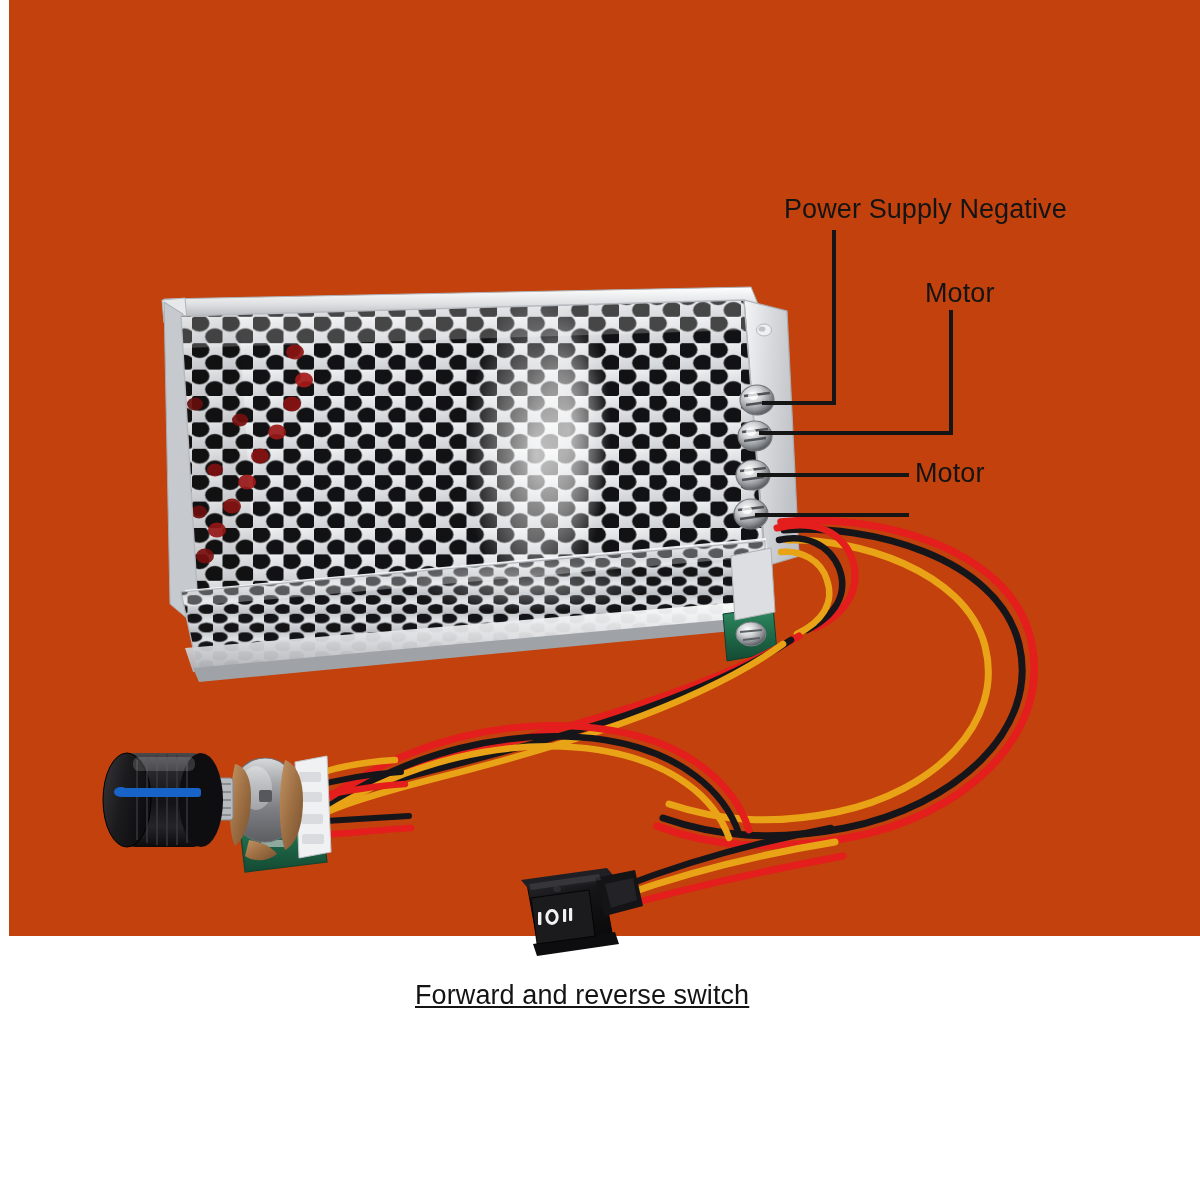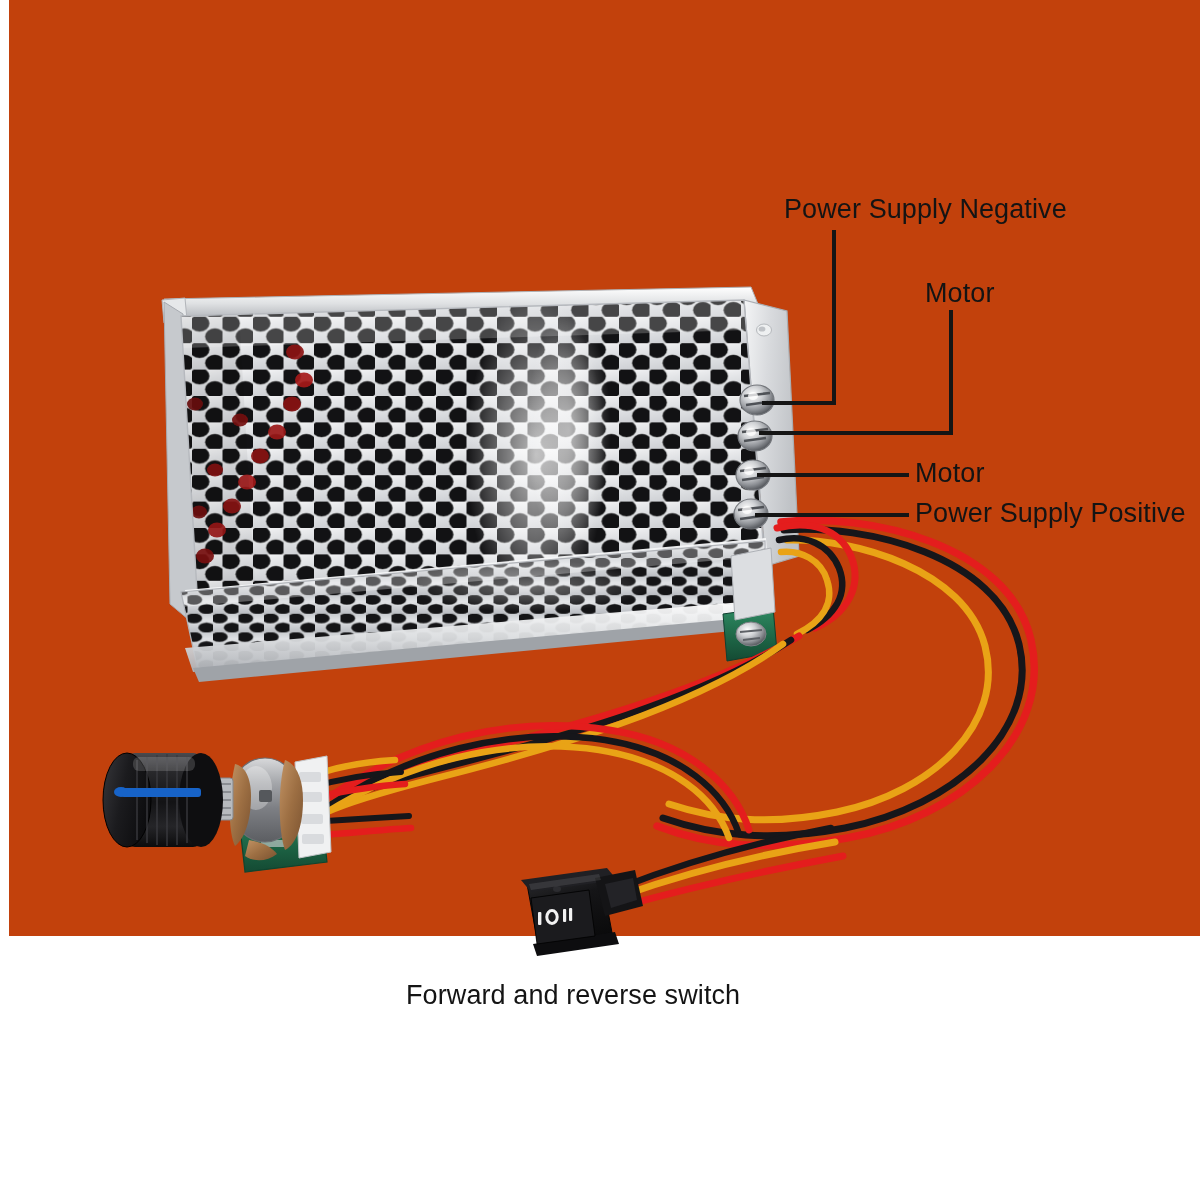--- a/index.html
+++ b/index.html
@@ -19,21 +19,21 @@
     letter-spacing:.1px;
     white-space:nowrap;
     font-weight:400;
     -webkit-font-smoothing:antialiased;
   }
   #lbl-psneg{left:775px;top:194px;}
   #lbl-motor-top{left:916px;top:278px;}
   #lbl-motor-bot{left:906px;top:458px;}
   #lbl-pspos{left:906px;top:498px;}
   #lbl-pot{left:44px;top:891px;}
-  #lbl-switch{left:397px;top:980px;}
+  #lbl-switch{left:406px;top:980px;text-decoration:underline;}
 </style>
 </head>
 <body>
 
 <div id="stage">
 
   <svg id="art" width="1200" height="1200" viewBox="0 0 1200 1200">
     <defs>
 
       <linearGradient id="gTop" x1="0" y1="0" x2="0.25" y2="1">
@@ -323,18 +323,17 @@
       <path d="M898,515 L748,515"></path>
     </g>
   </svg>
 
   <div class="lbl" id="lbl-psneg">Power Supply Negative</div>
 
   <div class="lbl" id="lbl-motor-top">Motor</div>
 
   <div class="lbl" id="lbl-motor-bot">Motor</div>
 
-  <div class="lbl" id="lbl-pspos">Power Supply Positive</div>
 
 
   <div class="lbl" id="lbl-switch">Forward and reverse switch</div>
 
 </div>
 
 </body></html>

